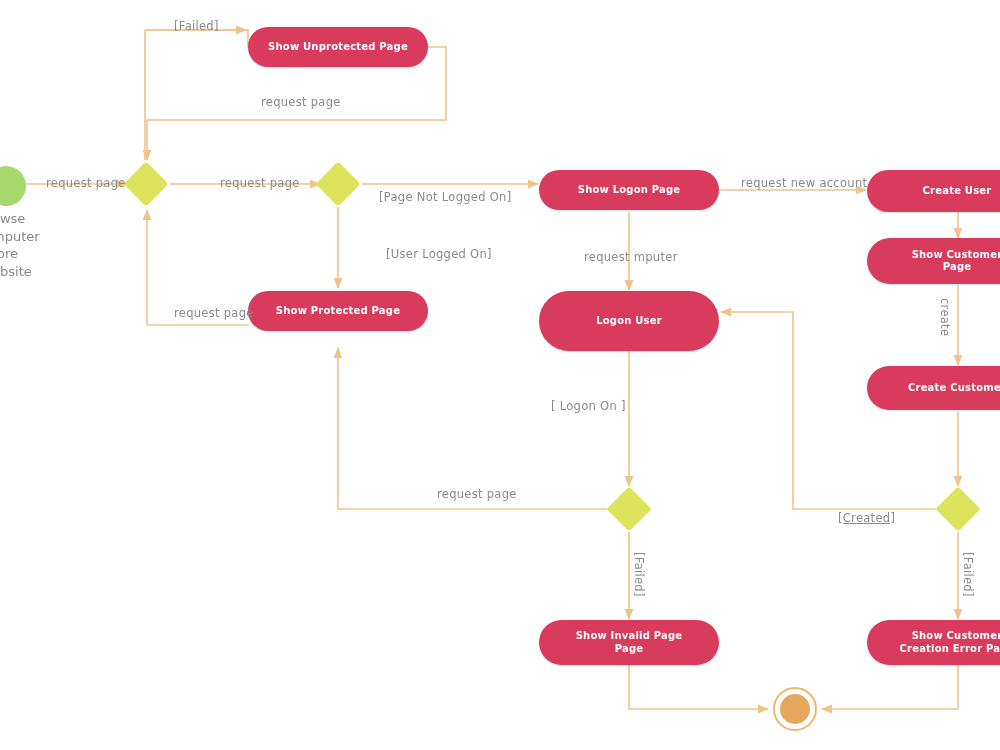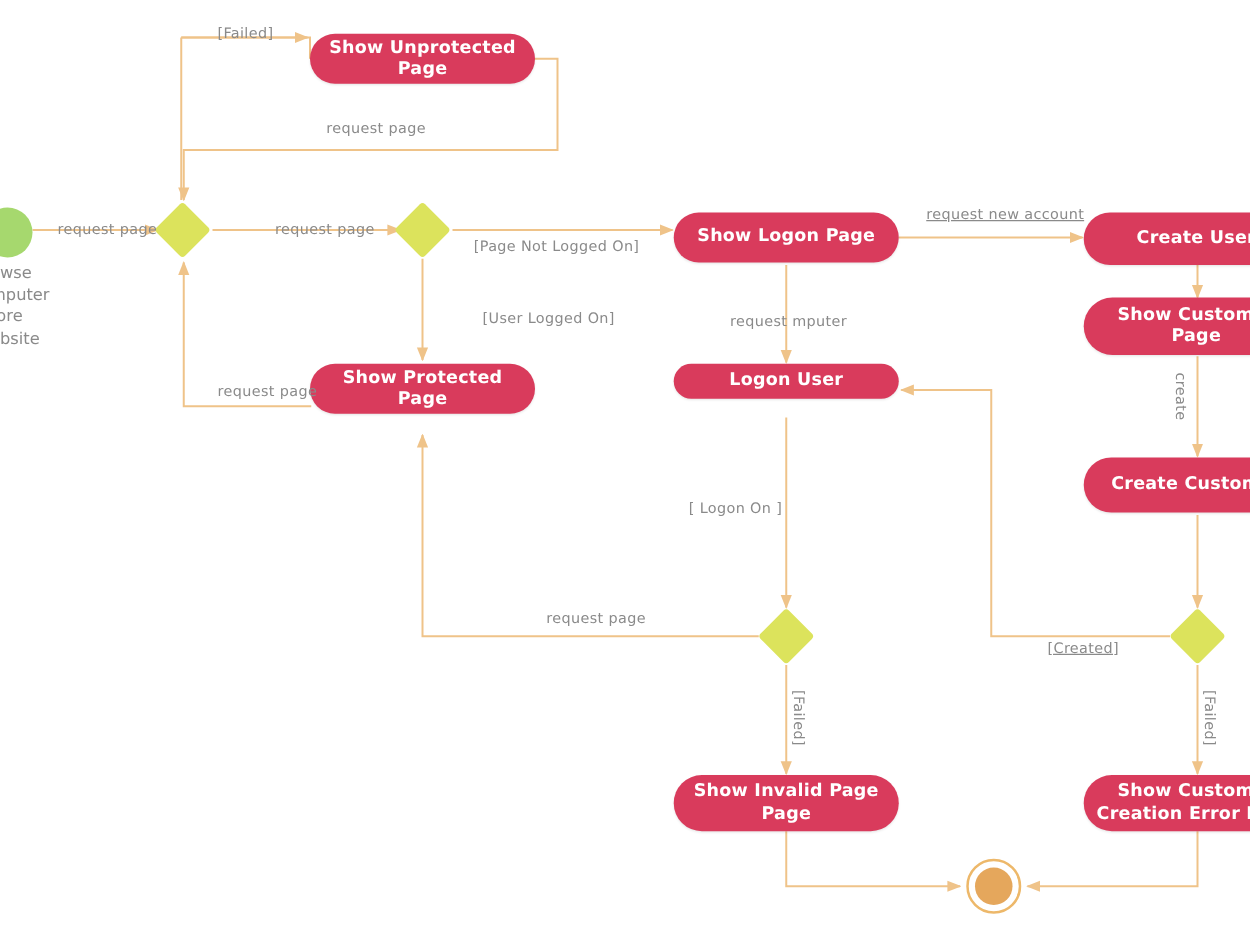--- a/index.html
+++ b/index.html
@@ -29,21 +29,21 @@
   .node {
     position: absolute;
     box-sizing: border-box;
     background: #D93B5C;
     border-radius: 999px;
     color: #ffffff;
     display: flex;
     align-items: center;
     justify-content: center;
     text-align: center;
-    font-size: 14px;
+    font-size: 10px;
     font-weight: bold;
     line-height: 1.25;
     letter-spacing: 0.2px;
     padding: 4px 10px;
     z-index: 4;
     box-shadow: 0 1px 2px rgba(0,0,0,0.10);
   }
   
   .diamond {
     position: absolute;
@@ -171,21 +171,21 @@
   <div class="diamond" style="left:613px; top:493px; width:32px; height:32px;"></div>
 
   <div class="diamond" style="left:942px; top:493px; width:32px; height:32px;"></div>
 
   <div class="node" style="left:248px; top:27px; width:180px; height:40px;">Show Unprotected Page</div>
 
   <div class="node" style="left:539px; top:170px; width:180px; height:40px;">Show Logon Page</div>
 
   <div class="node" style="left:248px; top:291px; width:180px; height:40px;">Show Protected Page</div>
 
-  <div class="node" style="left:539px; top:291px; width:180px; height:28px;">Logon User</div>
+  <div class="node" style="left:539px; top:291px; width:180px; height:60px;">Logon User</div>
 
   <div class="node" style="left:539px; top:620px; width:180px; height:45px; white-space:pre-line;">Show Invalid Page
 Page</div>
 
   <div class="node" style="left:867px; top:170px; width:180px; height:42px;">Create User</div>
 
   <div class="node" style="left:867px; top:238px; width:180px; height:46px; white-space:pre-line;">Show Customer
 Page</div>
 
   <div class="node" style="left:867px; top:366px; width:180px; height:44px;">Create Customer</div>
@@ -202,21 +202,21 @@
   <div class="elabel" style="left:46px; top:176px;">request page</div>
 
   <div class="elabel" style="left:220px; top:176px;">request page</div>
 
   <div class="elabel" style="left:379px; top:190px;">[Page Not Logged On]</div>
 
   <div class="elabel" style="left:341px; top:247px;margin-left:45px;">[User Logged On]</div>
 
   <div class="elabel" style="left:174px; top:306px;">request page</div>
 
-  <div class="elabel" style="left:741px; top:164px;text-decoration:underline;">request new account</div>
+  <div class="elabel" style="left:741px; top:176px;">request new account</div>
 
   <div class="elabel" style="left:584px; top:250px;">request mputer</div>
 
   <div class="elabel rot" style="left:952px; top:298px;">create</div>
 
   <div class="elabel" style="left:551px; top:399px;">[ Logon On ]</div>
 
   <div class="elabel" style="left:437px; top:487px;">request page</div>
 
   <div class="elabel rot" style="left:646px; top:552px;">[Failed]</div>

